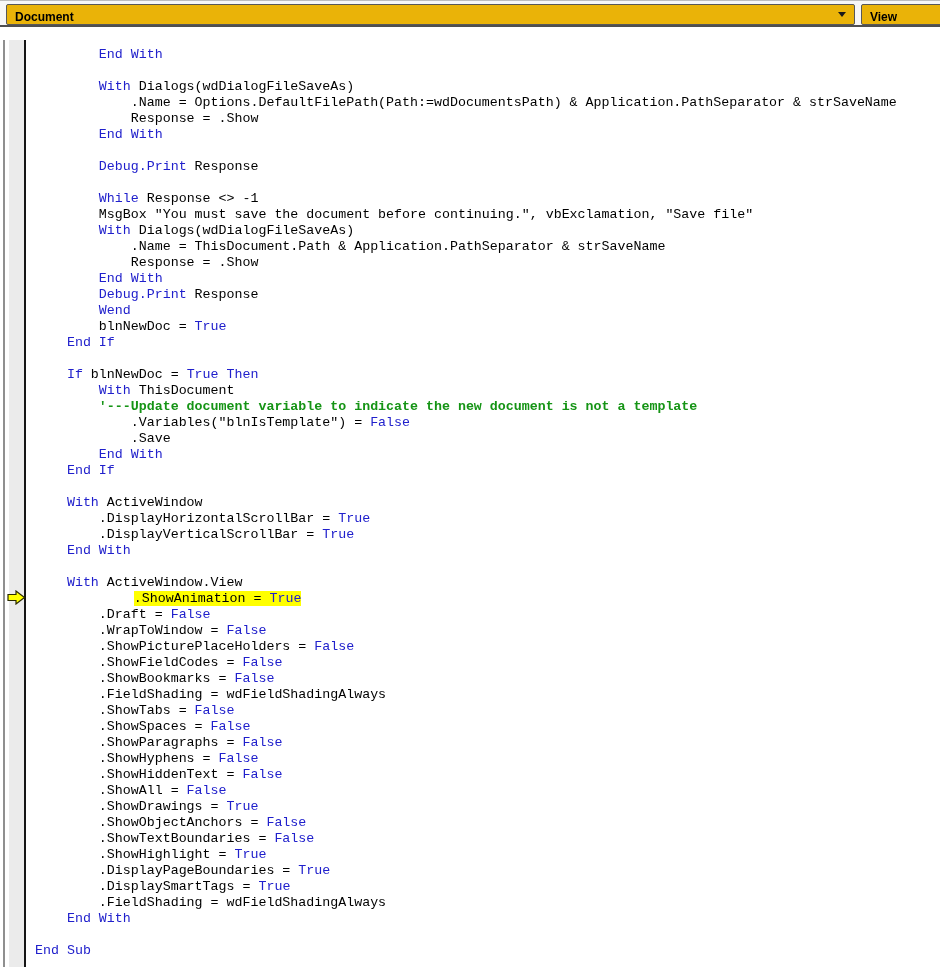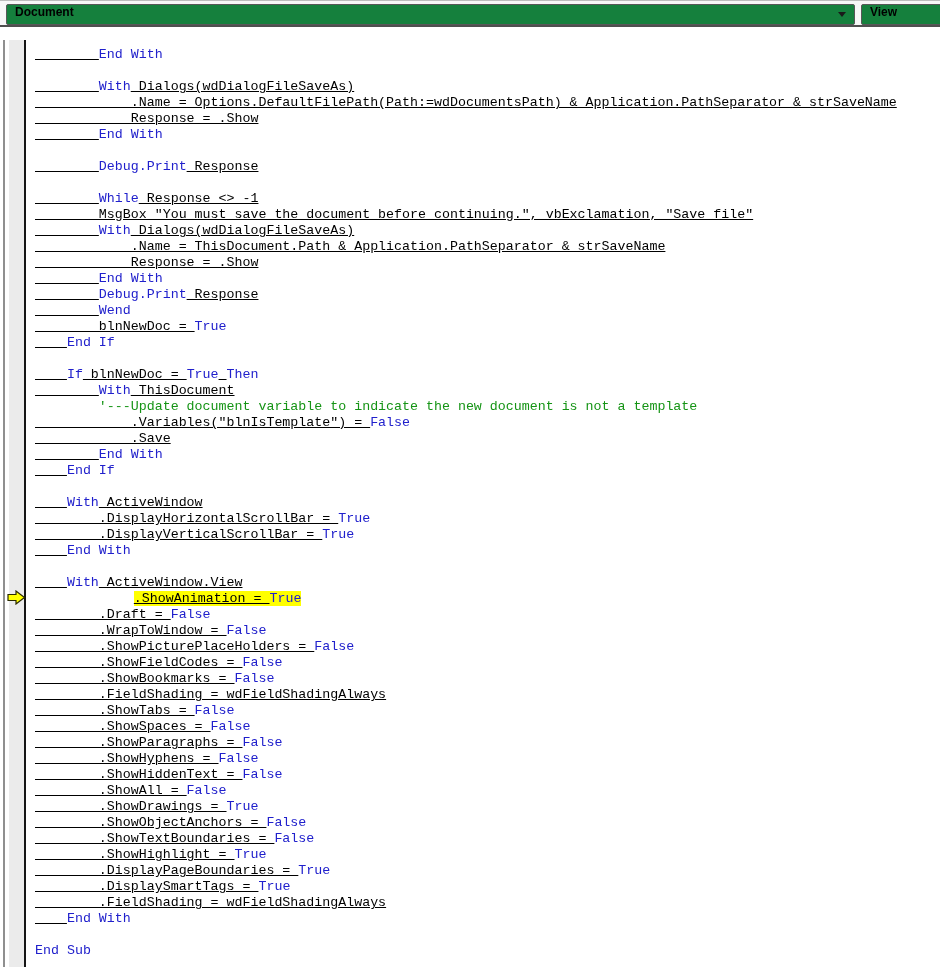--- a/index.html
+++ b/index.html
@@ -6,22 +6,22 @@
     --kw:#2020CC; --cm:#159415; --tx:#000000; --hl:#FFFF00;
   }
   *{margin:0;padding:0;box-sizing:border-box;}
   html,body{width:940px;height:967px;overflow:hidden;background:#ffffff;
     font-family:"Liberation Sans",sans-serif;}
   .screen{position:relative;width:940px;height:967px;background:#ffffff;}
 
   
   .toolbar{position:absolute;top:0;left:0;width:940px;height:27px;
     background:#f7f7f7;border-top:1px solid #bdbdbd;border-bottom:2px solid #4f4f4f;}
-  .combo{position:absolute;top:3px;height:21px;background:#15803d;
-    border:1px solid #585858;border-radius:2px;display:flex;align-items:flex-start;}
+  .combo{position:absolute;top:3px;height:21px;background:#eab308;
+    border:1px solid #585858;border-radius:2px;display:flex;align-items:flex-end;}
   .combo-object{left:6px;width:849px;}
   .combo-proc{left:861px;width:90px;}
   .combo-label{font-size:12px;font-weight:bold;color:#000;padding-left:8px;
     white-space:nowrap;overflow:hidden;}
   .combo-arrow{position:absolute;right:5px;top:0;height:100%;width:14px;
     display:flex;align-items:center;justify-content:center;}
   .combo-arrow::after{content:"";width:0;height:0;border-left:4px solid transparent;
     border-right:4px solid transparent;border-top:5px solid #1a1a1a;}
 
   
@@ -36,23 +36,23 @@
     background:#ebebeb;border-right:2px solid #151515;}
 
   
   .next-arrow{position:absolute;left:7px;top:550px;width:19px;height:15px;}
 
   
   .code-editor{position:absolute;left:35px;top:7px;width:900px;
     font-family:"Liberation Mono","DejaVu Sans Mono",monospace;
     font-size:13.3px;line-height:16px;color:var(--tx);white-space:pre;cursor:text;}
   .line{height:16px;}
-  .tok-p{color:var(--tx);text-decoration:underline;}
+  .tok-p{color:var(--tx);}
   .tok-k{color:var(--kw);}
-  .tok-c{color:var(--cm);}
+  .tok-c{color:var(--cm);font-weight:bold;}
   .hl{background:var(--hl);margin-left:35px;}
 </style>
 </head>
 <body>
 
 <div class="screen">
 
   <div class="toolbar">
     <div class="combo combo-object">
       <span class="combo-label">Document</span>

